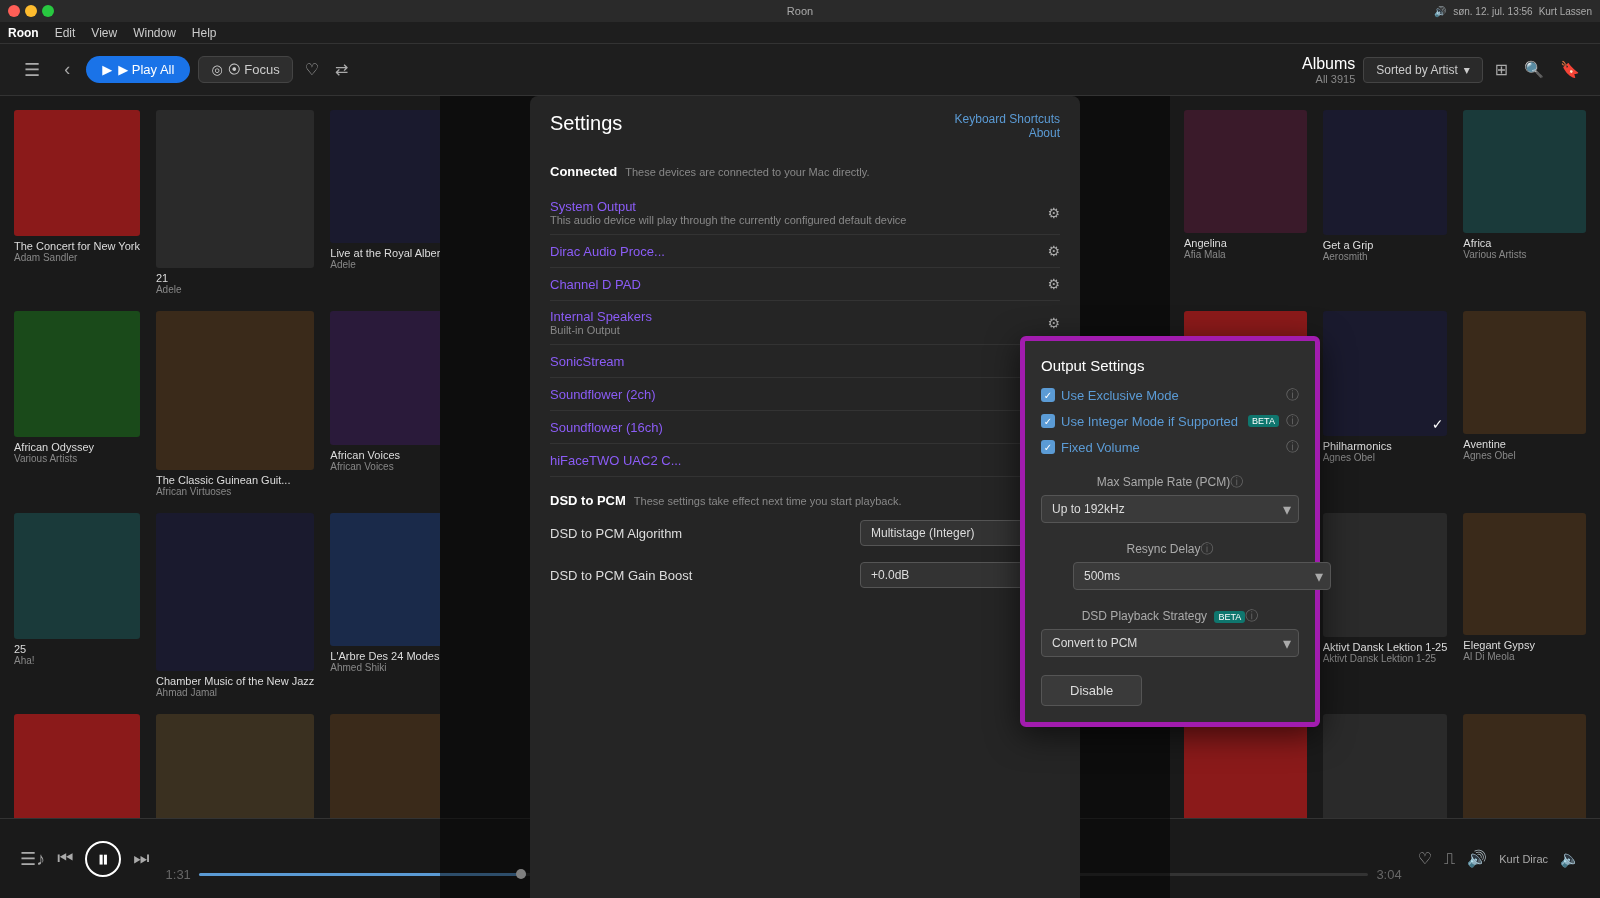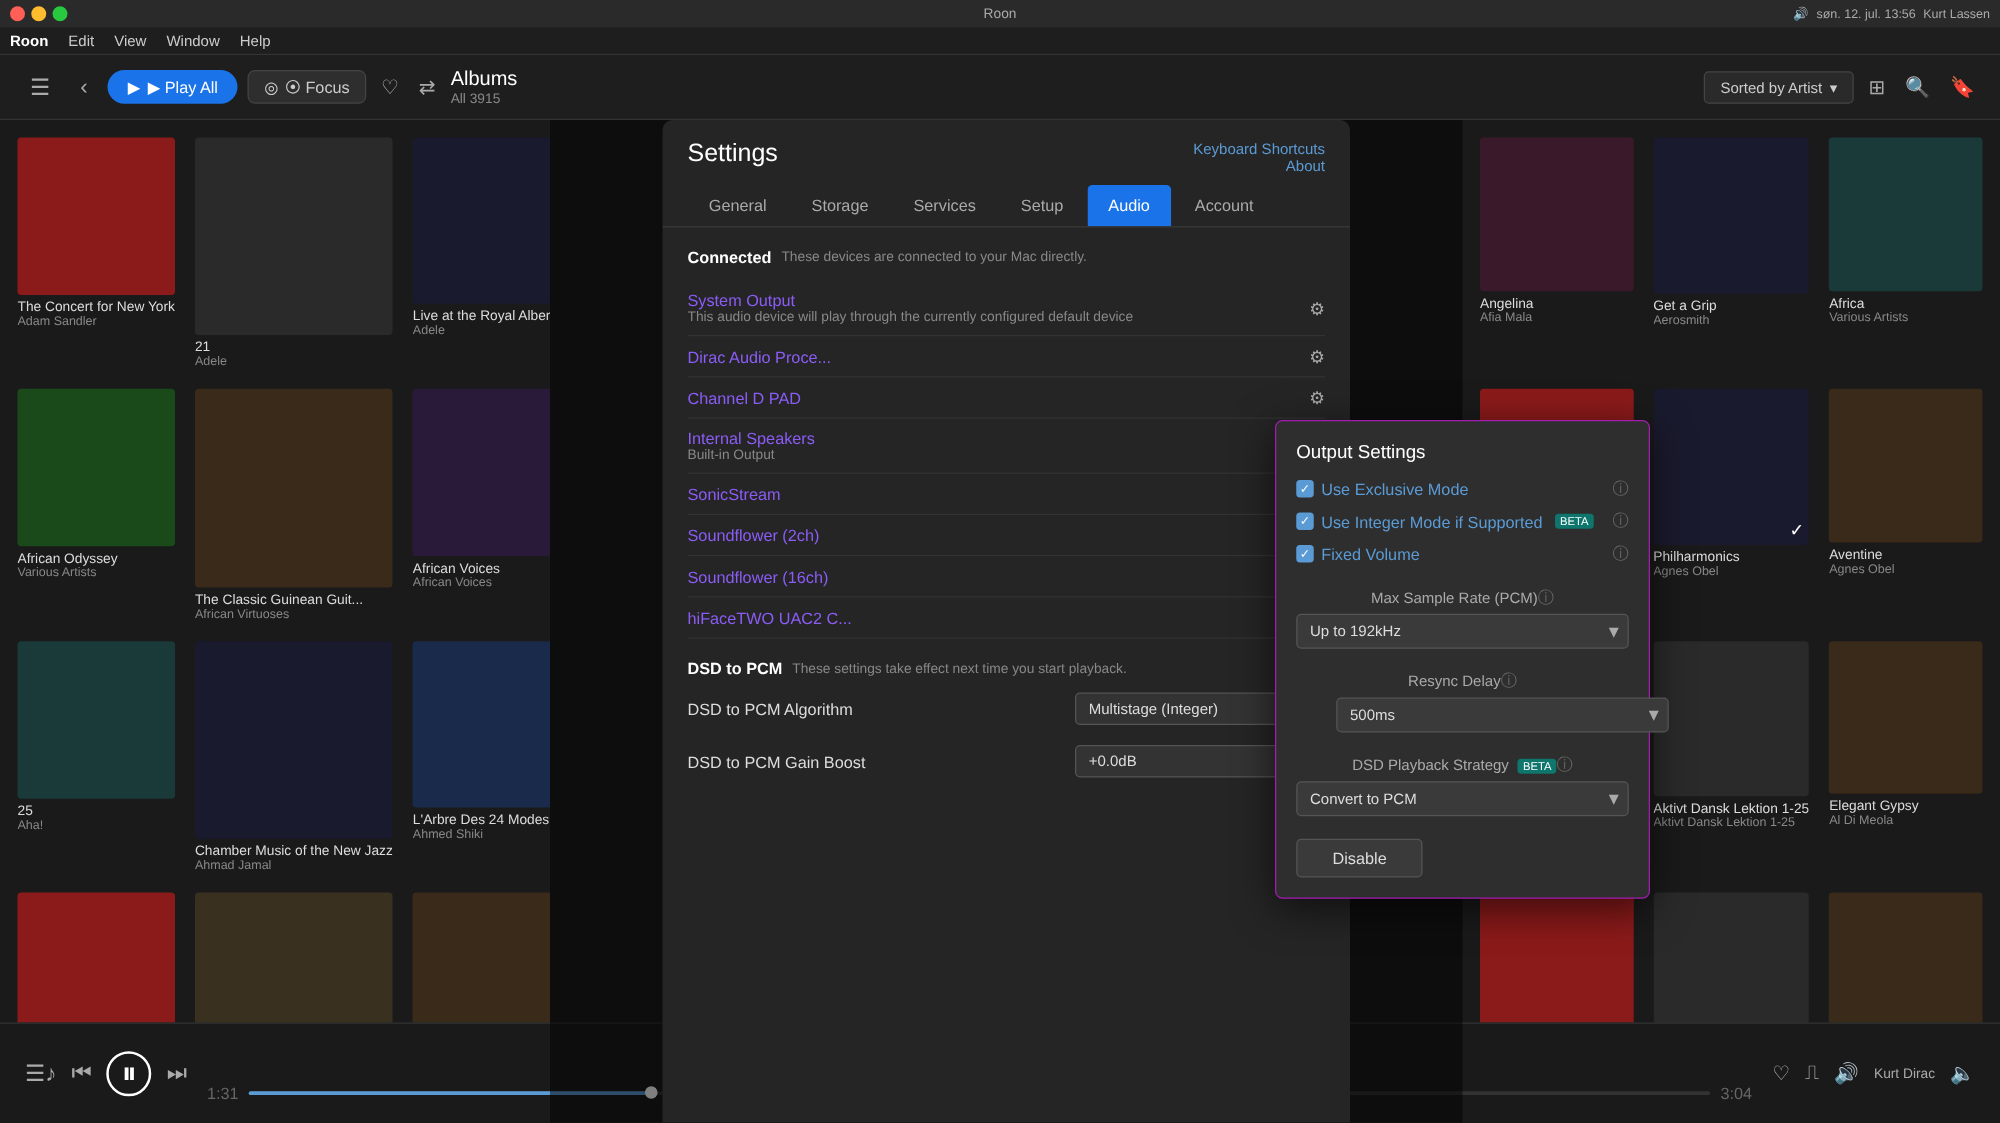--- a/index.html
+++ b/index.html
@@ -72,21 +72,21 @@
       gap: 8px;
       border-bottom: 1px solid #333;
     }
     .toolbar-left {
       display: flex;
       align-items: center;
       gap: 8px;
     }
     .toolbar-center {
       flex: 1;
-      text-align: left;
+      text-align: right;
     }
     .toolbar-center .album-title {
       font-size: 16px;
       color: #fff;
     }
     .toolbar-center .album-sub {
       font-size: 11px;
       color: #888;
     }
     .toolbar-right {
@@ -357,21 +357,21 @@
       pointer-events: none;
     }
 
     
     .output-settings-popup {
       position: absolute;
       top: 240px;
       left: 580px;
       width: 300px;
       background: #2e2e2e;
-      border: 1px solid #a21caf;
+      border: 5px solid #a21caf;
       border-radius: 6px;
       z-index: 200;
       padding: 16px;
       box-shadow: 0 8px 32px rgba(0,0,0,0.6);
     }
     .popup-title {
       font-size: 15px;
       color: #fff;
       margin-bottom: 12px;
       font-weight: 500;
@@ -770,28 +770,20 @@
 
       <div class="settings-modal">
         <div class="settings-header">
           <span class="settings-title">Settings</span>
           <div class="settings-links">
             <span class="settings-link">Keyboard Shortcuts</span>
             <span class="settings-link">About</span>
           </div>
         </div>
 
-        <div class="settings-tabs">
-          <div class="settings-tab">General</div>
-          <div class="settings-tab">Storage</div>
-          <div class="settings-tab">Services</div>
-          <div class="settings-tab">Setup</div>
-          <div class="settings-tab active">Audio</div>
-          <div class="settings-tab">Account</div>
-        </div>
 
         <div class="settings-content">
           <div class="connected-header">
             <span class="connected-title">Connected</span>
             <span class="section-desc">These devices are connected to your Mac directly.</span>
           </div>
 
           <div>
             <div class="device-row">
               <div>

